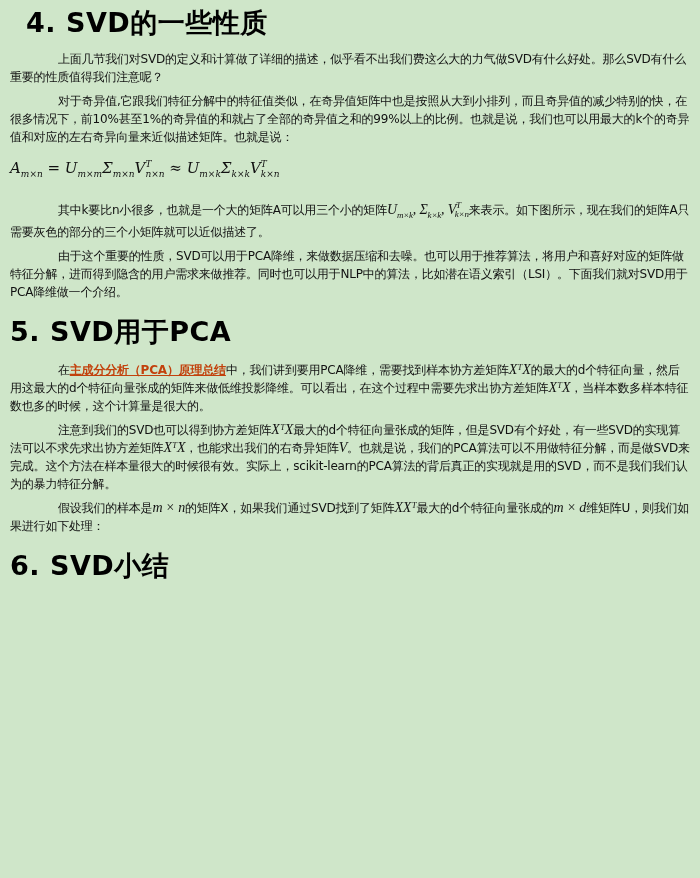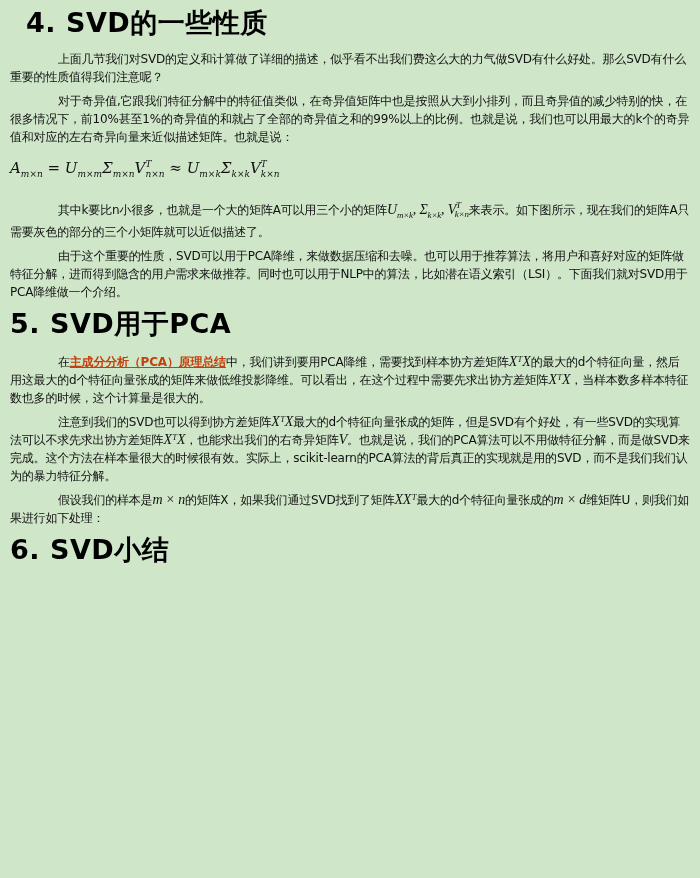--- a/index.html
+++ b/index.html
@@ -20,21 +20,21 @@
     h2 {
       font-family: "DejaVu Sans", "Liberation Sans", sans-serif;
       font-weight: bold;
       font-size: 27px;
       line-height: 34px;
       margin: 0;
       color: #000;
       letter-spacing: 0.5px;
     }
     h2.h-first { padding-top: 6px; height: 38px; margin-left: 16px; }
-    h2.h-mid { margin-top: 6px; height: 40px; }
+    h2.h-mid { margin-top: 14px; height: 40px; }
     p {
       font-size: 12px;
       line-height: 18px;
       margin: 0 0 6px 0;
       text-indent: 48px;
       letter-spacing: -0.2px;
     }
     p.first { margin-top: 6px; }
     .formula {
       text-align: left;

